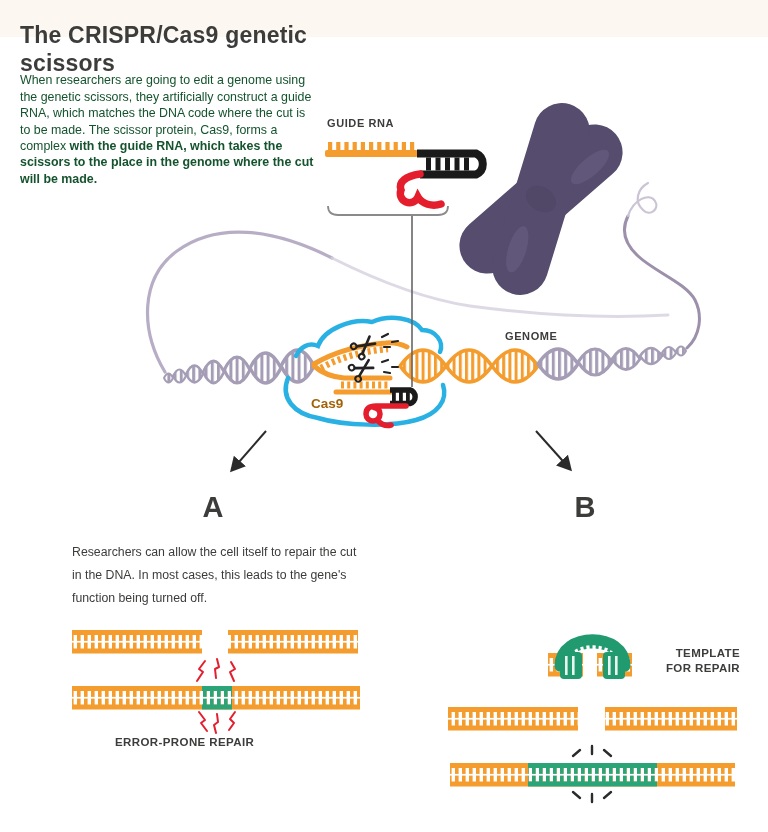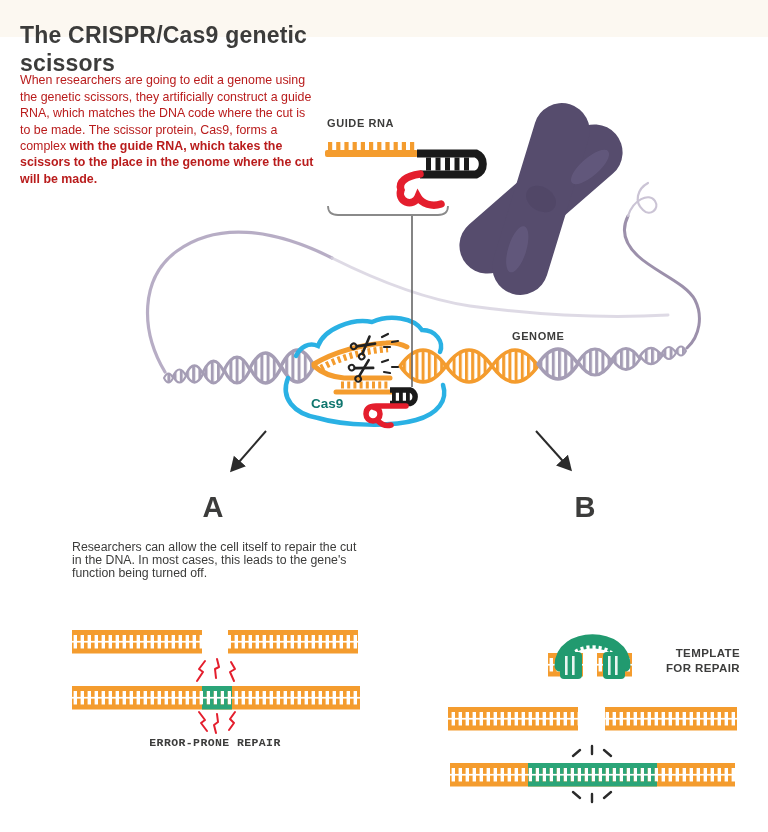--- a/index.html
+++ b/index.html
@@ -2,30 +2,30 @@
 <html><head>
 <meta charset="utf-8">
 <style>
   html,body{margin:0;padding:0;background:#fff;}
   .page{position:relative;width:768px;height:832px;background:#ffffff;overflow:hidden;
         font-family:"Liberation Sans",sans-serif;color:#3C3C3B;}
   .topband{position:absolute;left:0;top:0;width:768px;height:37px;background:#FCF8F1;}
   .title{position:absolute;left:20px;top:6px;width:300px;font-size:23px;line-height:28px;
          font-weight:700;letter-spacing:.2px;color:#3C3C3B;}
   .intro{position:absolute;left:20px;top:60px;width:296px;font-size:12.4px;line-height:16.4px;
-         color:#b91c1c;}
+         color:#14532d;}
   .intro b{font-weight:700;}
   .art{position:absolute;left:0;top:0;pointer-events:none;}
   .lbl{position:absolute;font-weight:700;color:#3C3C3B;}
   .lbl-caps{font-size:11px;letter-spacing:.6px;}
-  .cas9{color:#0f766e;font-size:13.5px;}
+  .cas9{color:#a16207;font-size:13.5px;}
   .abhead{font-size:29px;text-align:center;width:30px;}
-  .abtext{position:absolute;font-size:12.3px;line-height:13px;font-weight:400;color:#3C3C3B;}
+  .abtext{position:absolute;font-size:12.3px;line-height:23px;font-weight:400;color:#3C3C3B;}
   .cap{font-size:11.5px;letter-spacing:.4px;}
-  .center{text-align:center;font-family:Liberation Mono, monospace;}
+  .center{text-align:left;}
 </style>
 </head>
 <body>
 
 <div class="page">
   <div class="topband"></div>
 
   <h1 class="title">The CRISPR/Cas9 genetic scissors</h1>
 
   <p class="intro"><span>When researchers are going to edit a genome using the genetic scissors, they artificially construct a guide RNA, which matches the DNA code where the cut is to be made. The scissor protein, Cas9, forms a complex </span><b>with the guide RNA, which takes the scissors to the place in the genome where the cut will be made.</b></p>
@@ -219,21 +219,21 @@
       <line x1="573" y1="756" x2="580" y2="750"></line>
       <line x1="592" y1="746" x2="592" y2="754"></line>
       <line x1="611" y1="756" x2="604" y2="750"></line>
       <line x1="573" y1="792" x2="580" y2="798"></line>
       <line x1="592" y1="802" x2="592" y2="794"></line>
       <line x1="611" y1="792" x2="604" y2="798"></line>
     </g>
   </svg>
 
   <div class="lbl lbl-caps" style="left:327px;top:117px;">GUIDE RNA</div>
-  <div class="lbl lbl-caps" style="left:505px;top:330px;margin-left:7px;">GENOME</div>
+  <div class="lbl lbl-caps" style="left:505px;top:330px;">GENOME</div>
   <div class="lbl cas9" style="left:311px;top:396px;">Cas9</div>
 
   <div class="lbl abhead" style="left:198px;top:491px;">A</div>
   <div class="lbl abhead" style="left:570px;top:491px;">B</div>
 
   <p class="abtext" style="left:72px;top:529px;width:292px;">Researchers can allow the cell itself to repair the cut in the DNA. In most cases, this leads to the gene's function being turned off.</p>
 
   <div class="lbl cap center" style="left:115px;top:736px;width:200px;">ERROR-PRONE REPAIR</div>
   <div class="lbl cap" style="left:648px;top:646px;width:92px;line-height:15px;text-align:right;">TEMPLATE FOR REPAIR</div>
   <div class="lbl cap center" style="left:514px;top:808px;width:160px;margin-top:36px;">INSERTED DNA</div>

